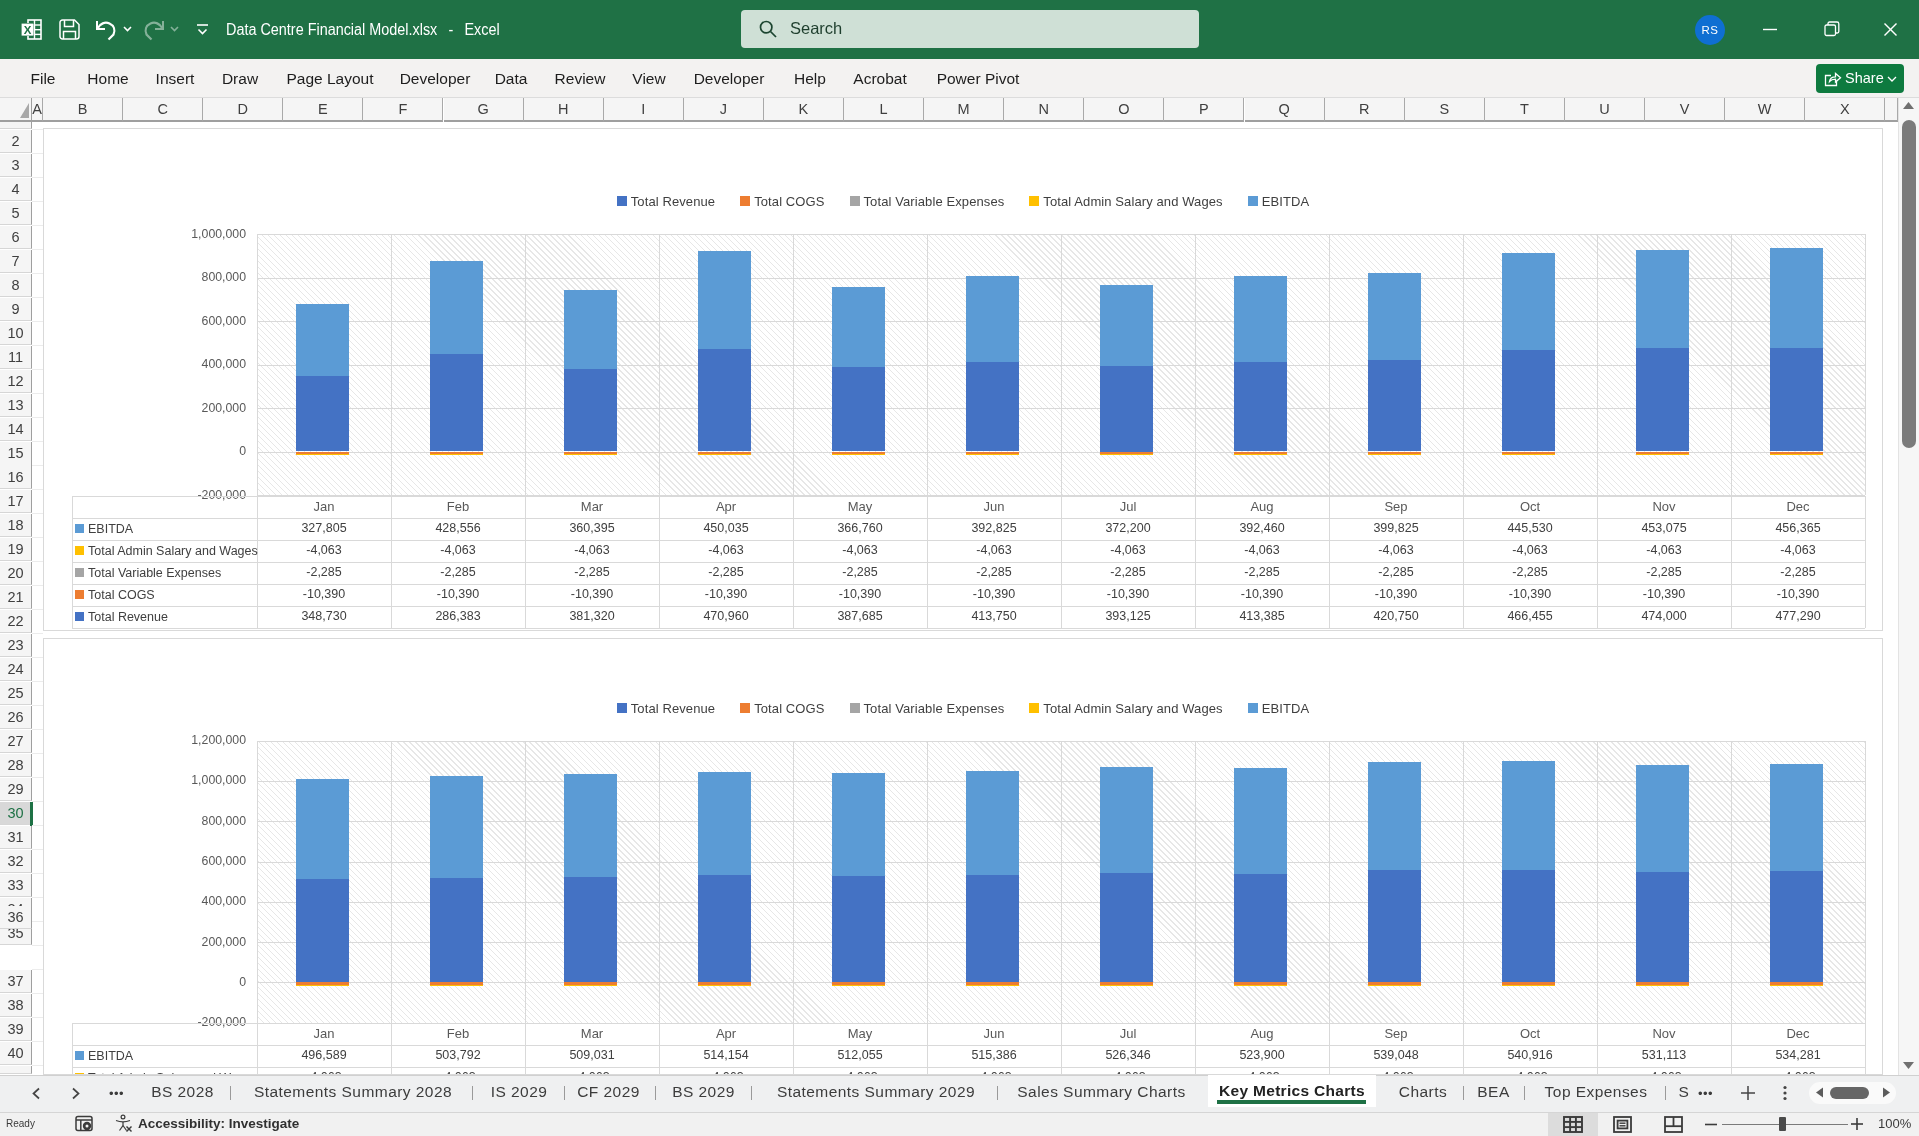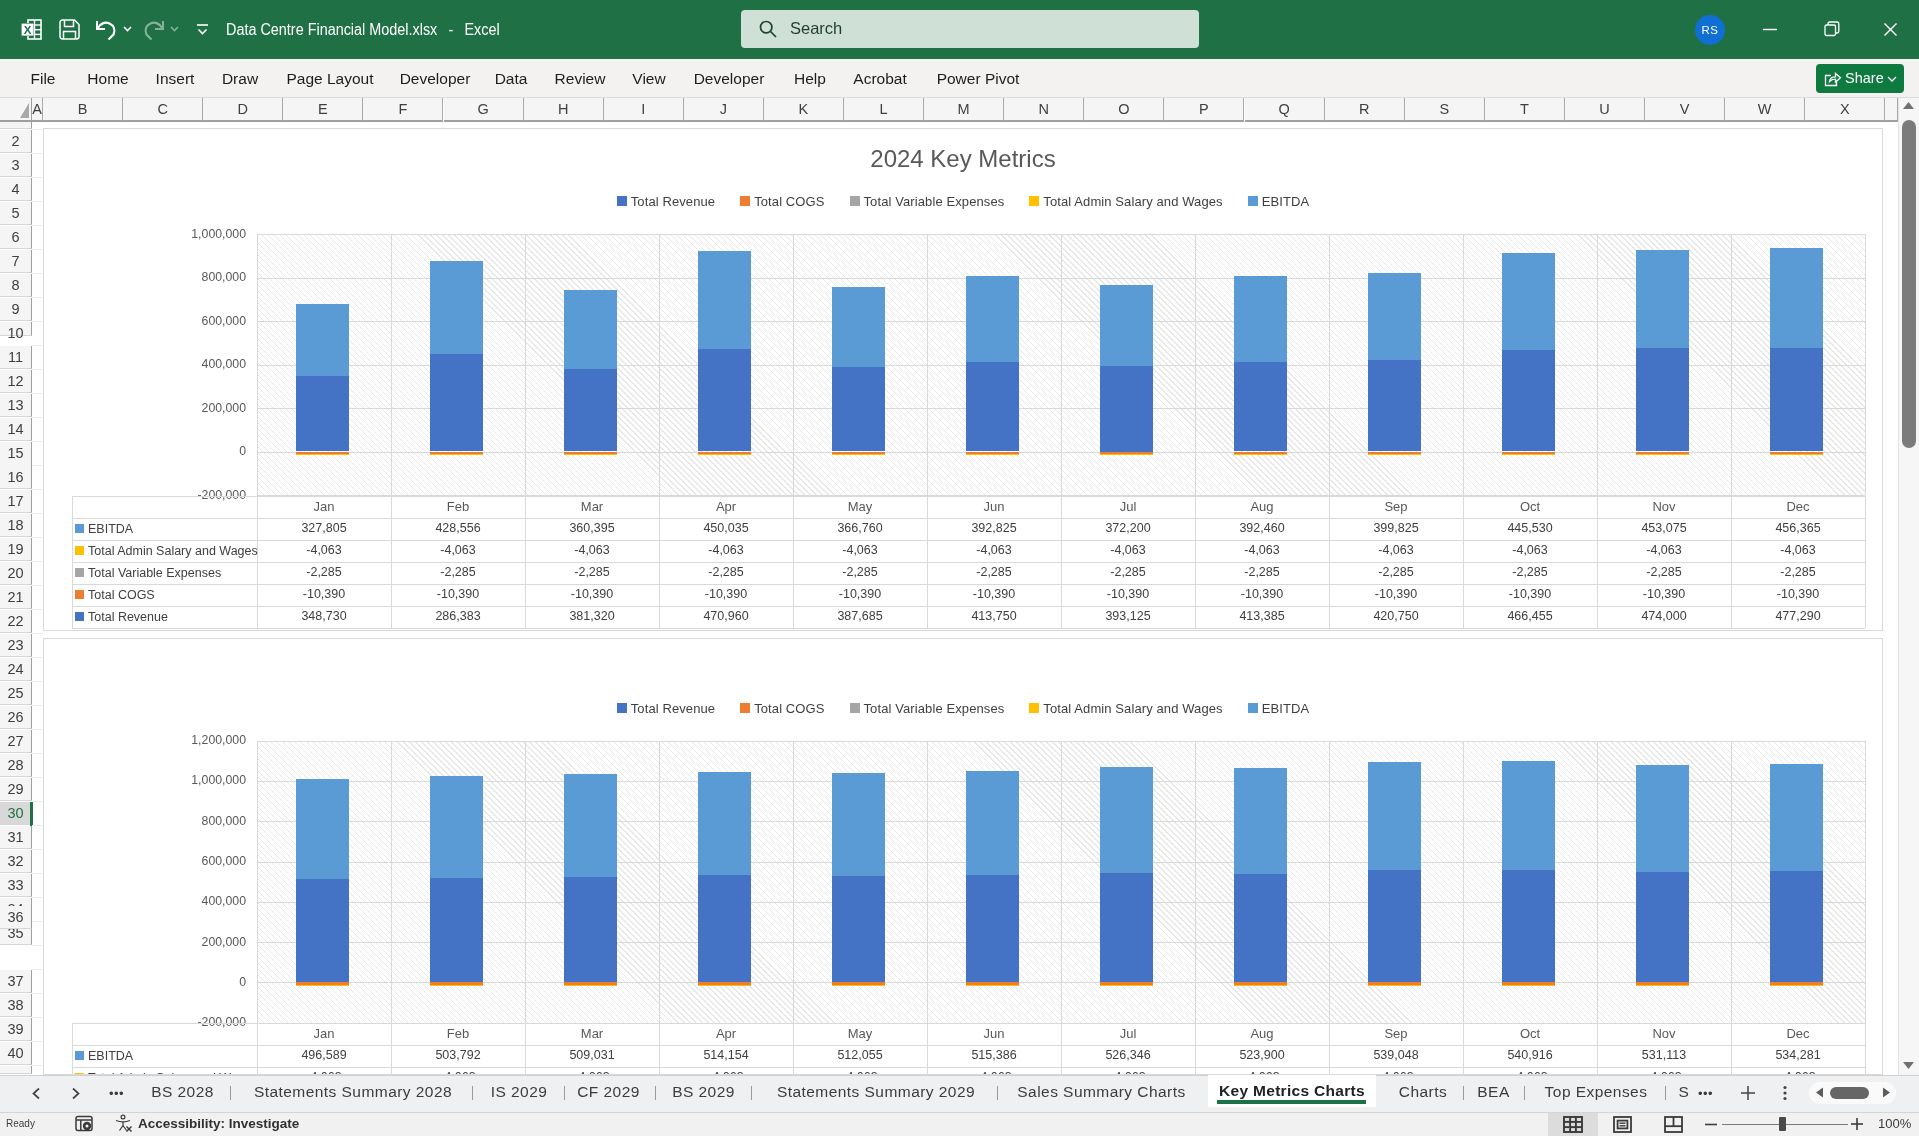--- a/index.html
+++ b/index.html
@@ -134,21 +134,21 @@
 <div class="ab" style="left:0;top:122px;width:1898px;height:953px;background:#fff;overflow:hidden">
 <div class="rown" style="top:0;height:7px;line-height:7px;overflow:hidden"></div>
 <div class="rown" style="top:8.0px;height:23px;line-height:23px">2</div>
 <div class="rown" style="top:32.0px;height:23px;line-height:23px">3</div>
 <div class="rown" style="top:56.0px;height:23px;line-height:23px">4</div>
 <div class="rown" style="top:80.0px;height:23px;line-height:23px">5</div>
 <div class="rown" style="top:104.0px;height:23px;line-height:23px">6</div>
 <div class="rown" style="top:128.0px;height:23px;line-height:23px">7</div>
 <div class="rown" style="top:152.0px;height:23px;line-height:23px">8</div>
 <div class="rown" style="top:176.0px;height:23px;line-height:23px">9</div>
-<div class="rown" style="top:200.0px;height:14px;line-height:23px">10</div>
+<div class="rown" style="top:200.0px;height:23px;line-height:23px">10</div>
 <div class="rown" style="top:224.0px;height:23px;line-height:23px">11</div>
 <div class="rown" style="top:248.0px;height:23px;line-height:23px">12</div>
 <div class="rown" style="top:272.0px;height:23px;line-height:23px">13</div>
 <div class="rown" style="top:296.0px;height:23px;line-height:23px">14</div>
 <div class="rown" style="top:320.0px;height:29px;line-height:23px">15</div>
 <div class="rown" style="top:344.0px;height:23px;line-height:23px">16</div>
 <div class="rown" style="top:368.0px;height:23px;line-height:23px">17</div>
 <div class="rown" style="top:392.0px;height:23px;line-height:23px">18</div>
 <div class="rown" style="top:416.0px;height:23px;line-height:23px">19</div>
 <div class="rown" style="top:440.0px;height:23px;line-height:23px">20</div>
@@ -209,21 +209,20 @@
 <div class="ab" style="left:32px;top:775.0px;width:11px;height:1px;background:#ececec"></div>
 <div class="ab" style="left:32px;top:799.0px;width:11px;height:1px;background:#ececec"></div>
 <div class="ab" style="left:32px;top:823.0px;width:11px;height:1px;background:#ececec"></div>
 <div class="ab" style="left:32px;top:847.0px;width:11px;height:1px;background:#ececec"></div>
 <div class="ab" style="left:32px;top:871.0px;width:11px;height:1px;background:#ececec"></div>
 <div class="ab" style="left:32px;top:895.0px;width:11px;height:1px;background:#ececec"></div>
 <div class="ab" style="left:32px;top:919.0px;width:11px;height:1px;background:#ececec"></div>
 <div class="ab" style="left:32px;top:943.0px;width:11px;height:1px;background:#ececec"></div>
 </div>
 <div class="chartbox" style="top:128px;height:503px;overflow:hidden">
-<div class="ctitle" style="top:16px">2024 Key Metrics</div>
 <div class="legend" style="top:64.5px">
 <span class="it"><span class="sw" style="background:#4472c4"></span>Total Revenue</span>
 <span class="it"><span class="sw" style="background:#ed7d31"></span>Total COGS</span>
 <span class="it"><span class="sw" style="background:#a5a5a5"></span>Total Variable Expenses</span>
 <span class="it"><span class="sw" style="background:#ffc000"></span>Total Admin Salary and Wages</span>
 <span class="it"><span class="sw" style="background:#5b9bd5"></span>EBITDA</span>
 </div>
 <div class="plot" style="top:105.0px;height:261.0px">
 <div class="hgl" style="top:0.00px"></div>
 <div class="hgl" style="top:43.50px"></div>

